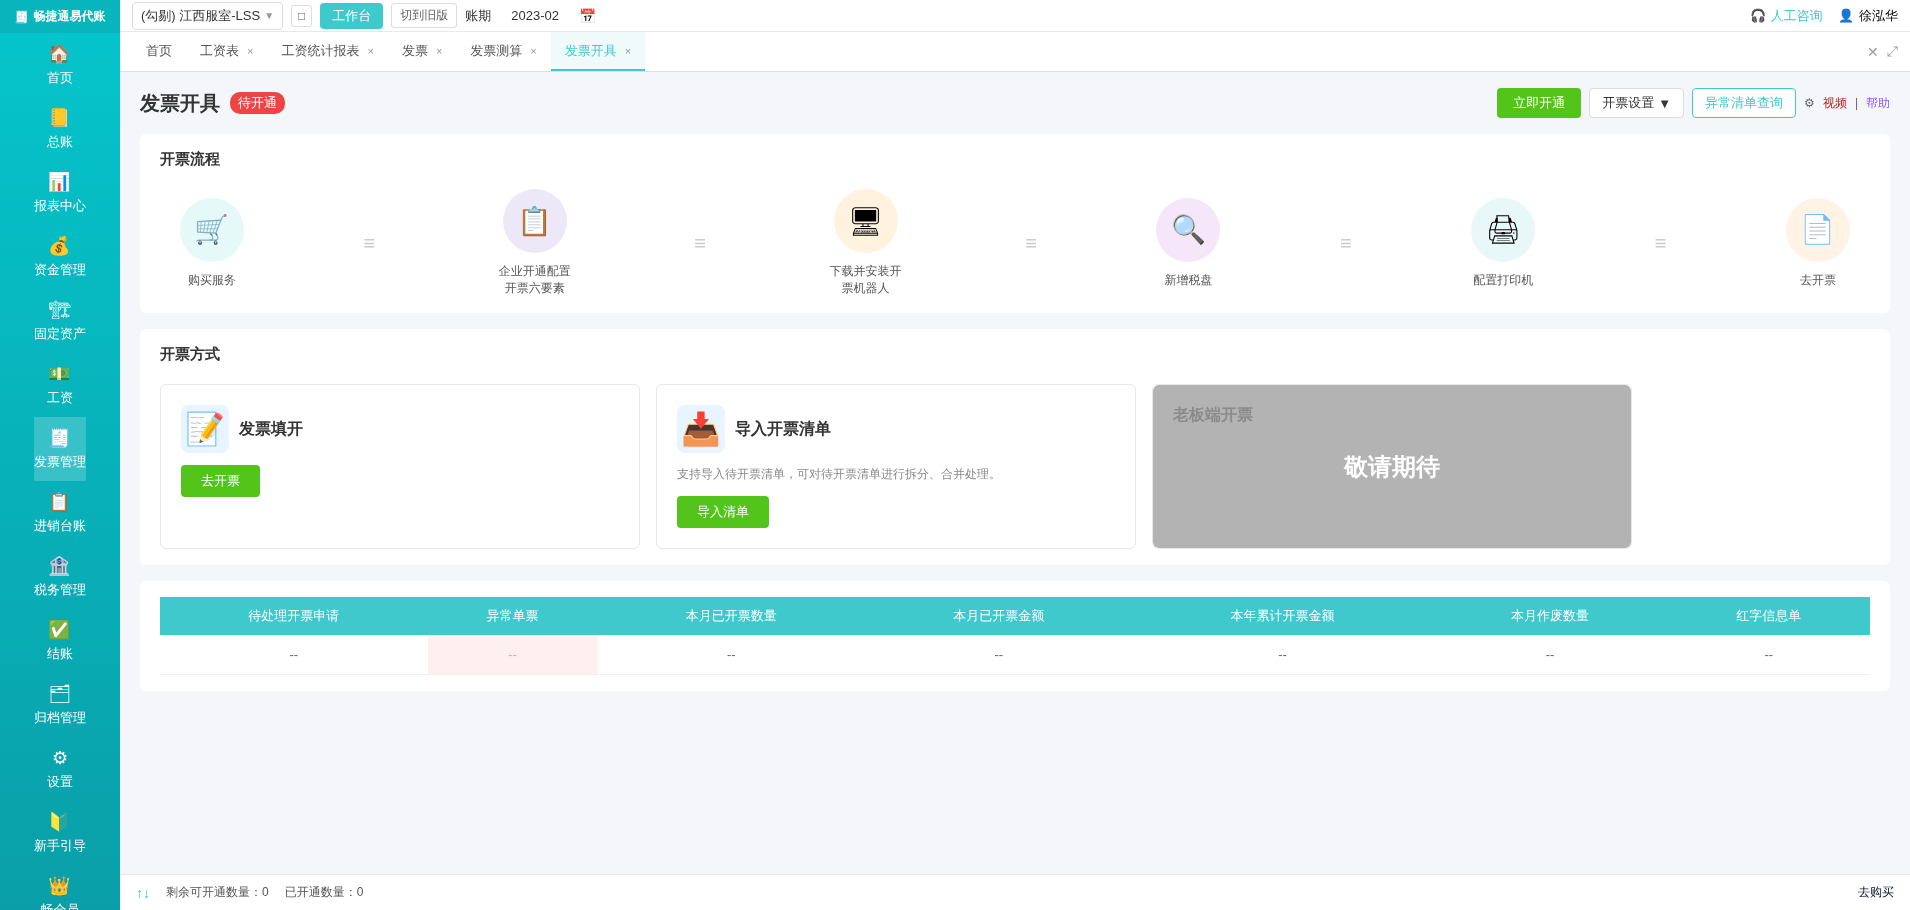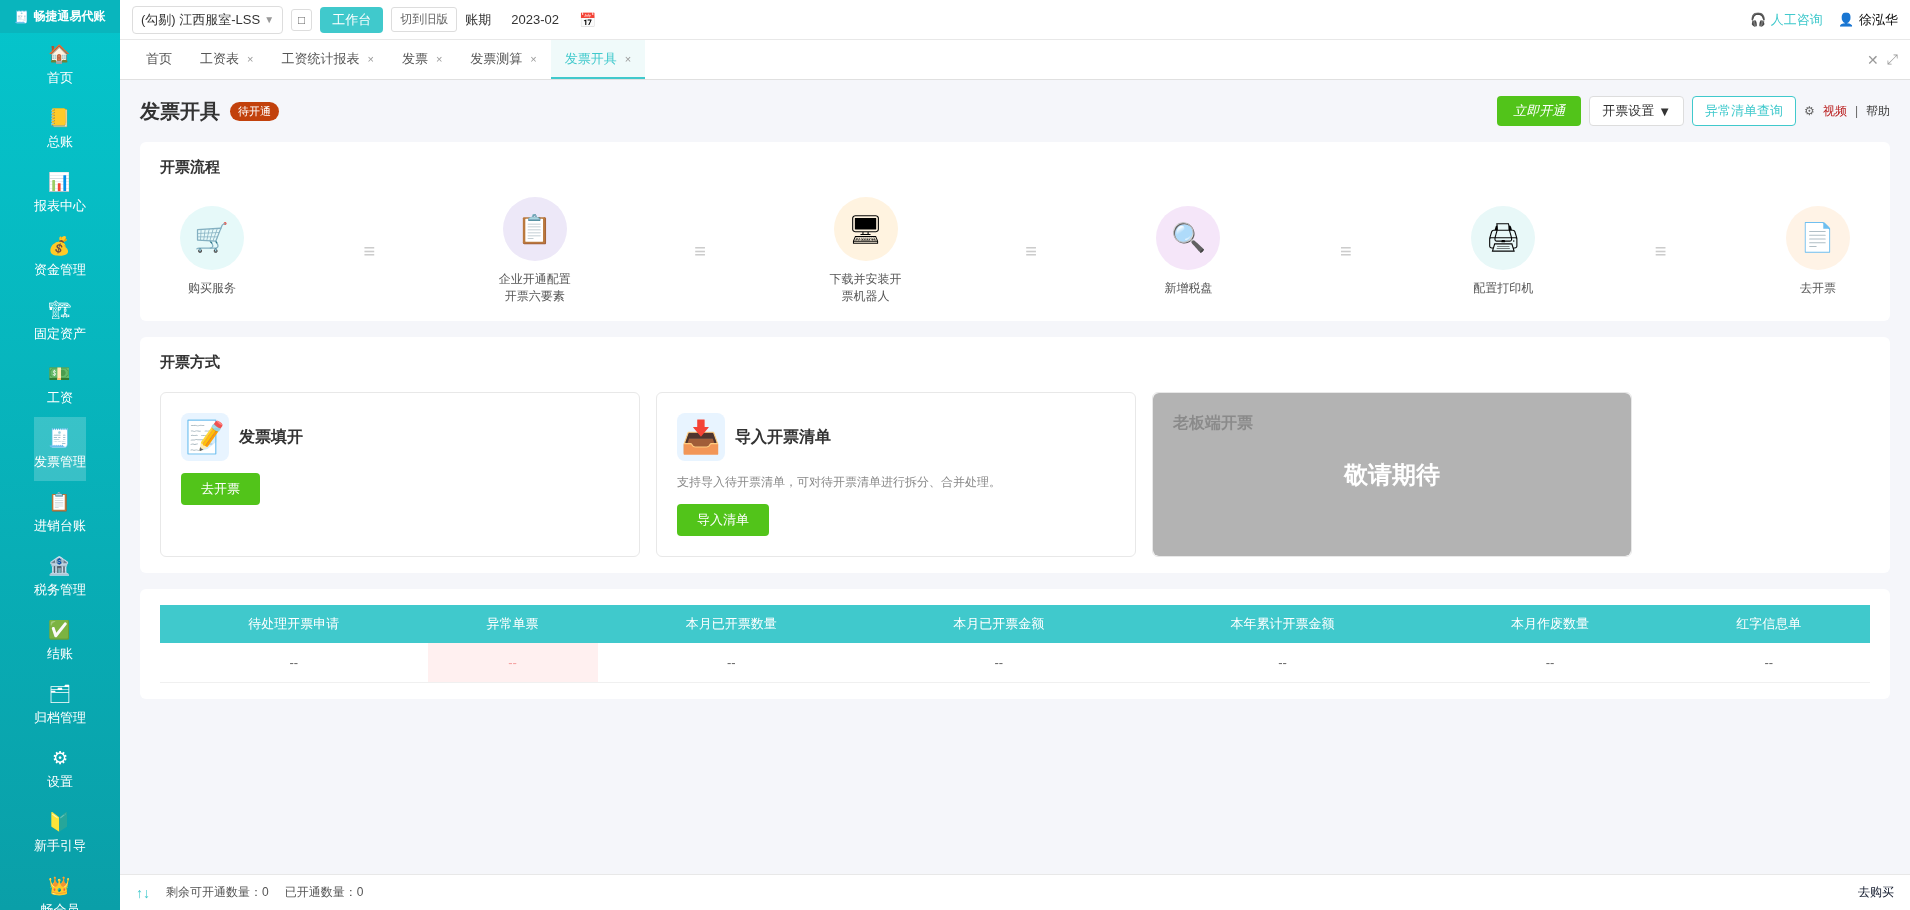--- a/index.html
+++ b/index.html
@@ -51,21 +51,21 @@
     .main-area {
       flex: 1;
       display: flex;
       flex-direction: column;
       height: 910px;
       overflow: hidden;
     }
 
     
     .topbar {
-      height: 40px;
+      height: 32px;
       background: #fff;
       border-bottom: 1px solid #e8e8e8;
       display: flex;
       align-items: center;
       padding: 0 12px;
       gap: 8px;
       flex-shrink: 0;
     }
     .topbar-company {
       display: flex;
@@ -195,40 +195,39 @@
       display: flex;
       align-items: center;
       gap: 10px;
     }
     .page-title {
       font-size: 20px;
       font-weight: bold;
       color: #333;
     }
     .status-badge {
-      background: #c2410c;
+      background: #ef4444;
       color: white;
-      font-size: 11px;
+      font-size: 13px;
       padding: 2px 8px;
       border-radius: 10px;
     }
     .page-actions {
       display: flex;
       align-items: center;
       gap: 8px;
     }
     .btn-primary {
       background: #52c41a;
       color: white;
       border: none;
       padding: 6px 16px;
       border-radius: 4px;
       cursor: pointer;
       font-size: 13px;
-      font-style: italic;
     }
     .btn-outline-dropdown {
       background: white;
       color: #333;
       border: 1px solid #ddd;
       padding: 5px 12px;
       border-radius: 4px;
       cursor: pointer;
       font-size: 13px;
       display: flex;
@@ -566,21 +565,21 @@
         <button class="btn-primary">立即开通</button>
         <button class="btn-outline-dropdown">
           <span>开票设置</span>
           <span>▼</span>
         </button>
         <button class="btn-outline">异常清单查询</button>
         <div class="page-help">
           <span>⚙</span>
           <span style="cursor:pointer;color:#b91c1c;">视频</span>
           <span>|</span>
-          <span style="cursor:pointer;color:#404040;">帮助</span>
+          <span style="cursor:pointer;color:#8b5cf6;">帮助</span>
         </div>
       </div>
     </div>
 
     <div class="section">
       <div class="section-title">开票流程</div>
       <div class="process-steps" id="process-steps-container">
           <div class="process-step">
       <div class="step-icon-wrap" style="background:#e6f9f9;">
         <span style="font-size:28px;">🛒</span>

